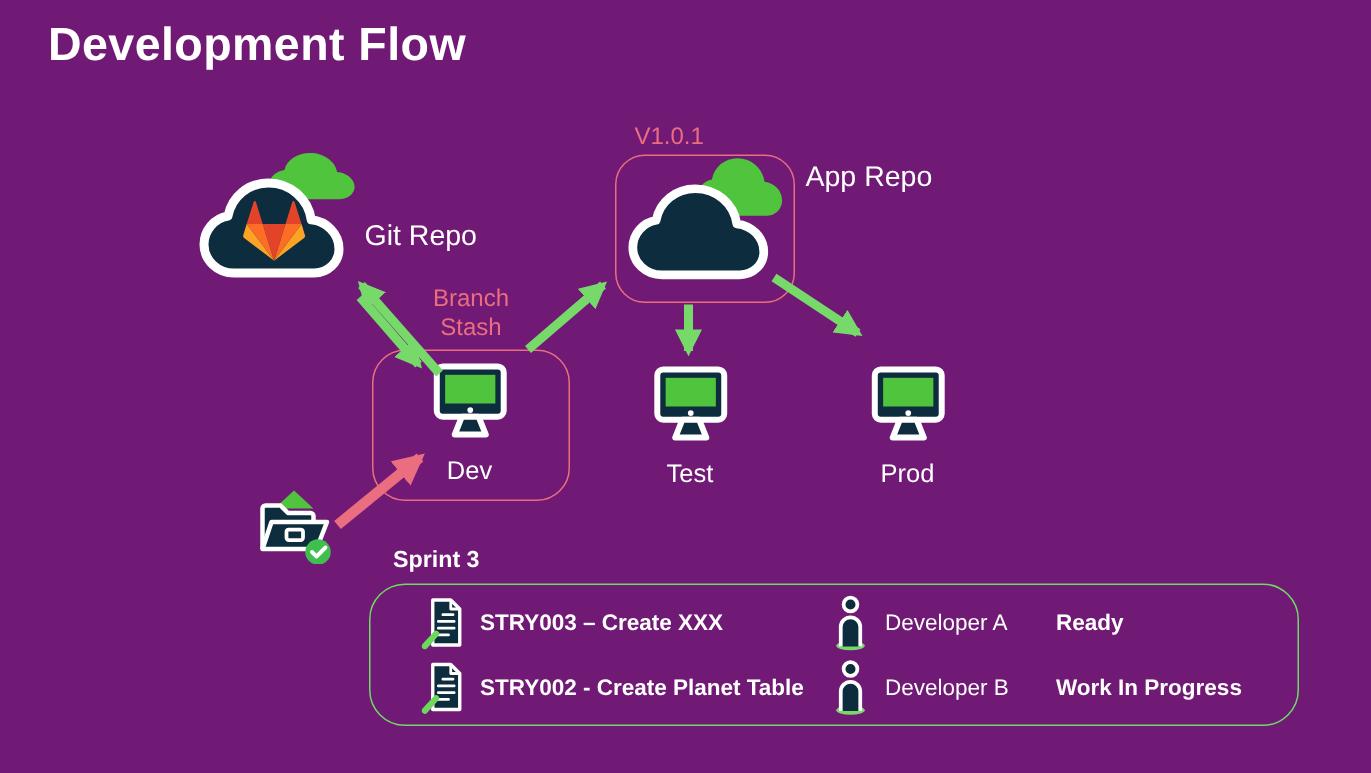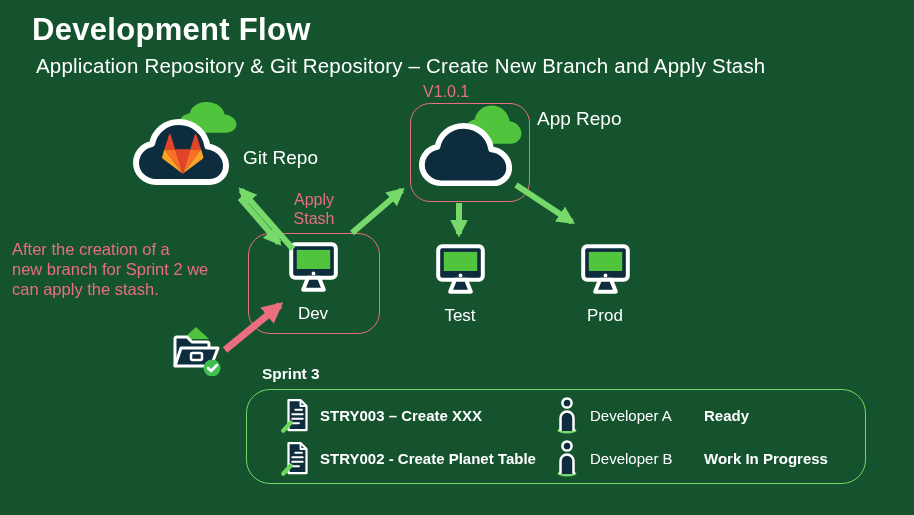--- a/index.html
+++ b/index.html
@@ -1,18 +1,18 @@
 <!DOCTYPE html>
 <html><head>
 <meta charset="utf-8">
 <style>
   html,body{margin:0;padding:0;background:#0d2c3e;}
   .canvas{
     position:relative;width:914px;height:515px;overflow:hidden;
-    background:#14532d;
+    background:#701a75;
     font-family:"Liberation Sans", sans-serif;
     color:#ffffff;
   }
   .abs{position:absolute;}
   
   .title{left:32px;top:12px;font-size:31px;font-weight:bold;letter-spacing:0.3px;}
   .subtitle{left:36px;top:54px;font-size:20.5px;letter-spacing:0.2px;}
   
   .lbl{font-size:19px;color:#ffffff;}
   .pink{color:#ea6e7f;}
@@ -49,21 +49,20 @@
   .assignee-text{font-size:15px;margin-left:10px;width:106px;}
   .status-text{font-size:15px;font-weight:bold;margin-left:8px;}
   svg{display:block;}
 </style>
 </head>
 <body>
 
 <div class="canvas">
 
   <div class="abs title">Development Flow</div>
-  <div class="abs subtitle">Application Repository &amp; Git Repository – Create New Branch and Apply Stash</div>
 
   <div class="abs pink-box app-box"></div>
 
   <div class="abs git-illus">
     <svg width="125" height="110" viewBox="0 0 125 110">
       <g transform="translate(54,12) scale(0.632,0.513)">
         <path d="M24 64 C13 64 4 55.5 4 45 C4 35.5 11 27.5 20 26 C22.5 13 33.5 4 47 4 C61.5 4 73.5 14.5 75.5 28.5 C85.5 29.5 94 37.5 94 48 C94 57 86.5 64 77.5 64 Z" fill="#50c43d"></path>
       </g>
       <g transform="translate(9,30)">
         <path d="M24 64 C13 64 4 55.5 4 45 C4 35.5 11 27.5 20 26 C22.5 13 33.5 4 47 4 C61.5 4 73.5 14.5 75.5 28.5 C85.5 29.5 94 37.5 94 48 C94 57 86.5 64 77.5 64 Z" fill="#0d2c3e" stroke="#ffffff" stroke-width="6" stroke-linejoin="round"></path>
@@ -119,24 +118,21 @@
   <div class="abs mon-prod">
     <svg width="51" height="56" viewBox="0 0 64 70">
       <rect x="4" y="4" width="56" height="42" rx="5" fill="#0d2c3e" stroke="#ffffff" stroke-width="5"></rect>
       <rect x="11" y="11" width="42" height="24" fill="#50c43d"></rect>
       <circle cx="32" cy="40.5" r="2.4" fill="#ffffff"></circle>
       <polygon points="25,46 39,46 45,61 19,61" fill="#0d2c3e" stroke="#ffffff" stroke-width="5" stroke-linejoin="round"></polygon>
     </svg>
   </div>
   <div class="abs env-label prod-lbl">Prod</div>
 
-  <div class="abs pink apply-stash">Apply Stash</div>
-  <div class="abs pink note">After the creation of a
-new branch for Sprint 2 we
-can apply the stash.</div>
+  <div class="abs pink apply-stash">Branch Stash</div>
 
   <div class="abs stash-icon">
     <svg width="54" height="50" viewBox="0 0 54 50">
       <polygon points="26,1 39,13 13,13" fill="#50c43d"></polygon>
       <path d="M5 40 V13 a2 2 0 0 1 2 -2 h10 l5 5 h15 a2 2 0 0 1 2 2 v4" fill="#0d2c3e" stroke="#ffffff" stroke-width="3" stroke-linejoin="round"></path>
       <polygon points="11,22 48,22 41,40 5,40" fill="#0d2c3e" stroke="#ffffff" stroke-width="3" stroke-linejoin="round"></polygon>
       <rect x="21" y="27" width="11" height="7" rx="1.5" fill="none" stroke="#ffffff" stroke-width="2.5"></rect>
       <g>
         <circle cx="42" cy="42" r="8.5" fill="#3fbf4e"></circle>
         <path d="M38 42 l3 3 l6 -6" fill="none" stroke="#ffffff" stroke-width="2.6" stroke-linecap="round" stroke-linejoin="round"></path>

